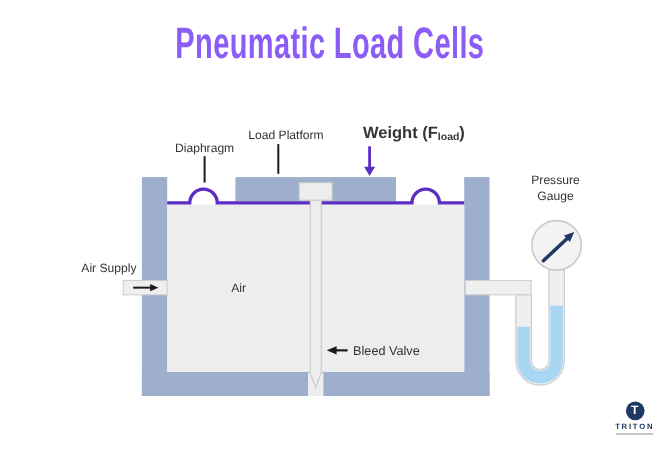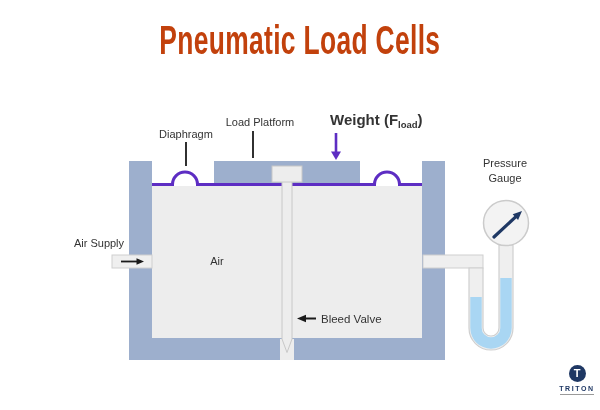--- a/index.html
+++ b/index.html
@@ -2,21 +2,21 @@
 <html><head>
 <meta charset="utf-8">
 <style>
   html,body{margin:0;padding:0;background:#ffffff;}
   .canvas{
     position:relative;width:600px;height:410px;background:#ffffff;
     overflow:hidden;font-family:"Liberation Sans",sans-serif;
   }
   .title{
     position:absolute;top:18px;left:0;width:600px;text-align:center;
-    font-size:40px;font-weight:800;color:#c2410c;white-space:nowrap;
+    font-size:40px;font-weight:800;color:#8b5cf6;white-space:nowrap;
   }
   .title span{display:inline-block;transform:scaleX(0.66);letter-spacing:0.5px;}
   .diagram-svg{position:absolute;left:0;top:0;}
   svg text{font-family:"Liberation Sans",sans-serif;fill:#333333;}
   .logo{
     position:absolute;left:557px;top:365px;width:40px;
     display:flex;flex-direction:column;align-items:center;
   }
   .logo-circle{
     width:17px;height:17px;border-radius:50%;background:#1f3864;

